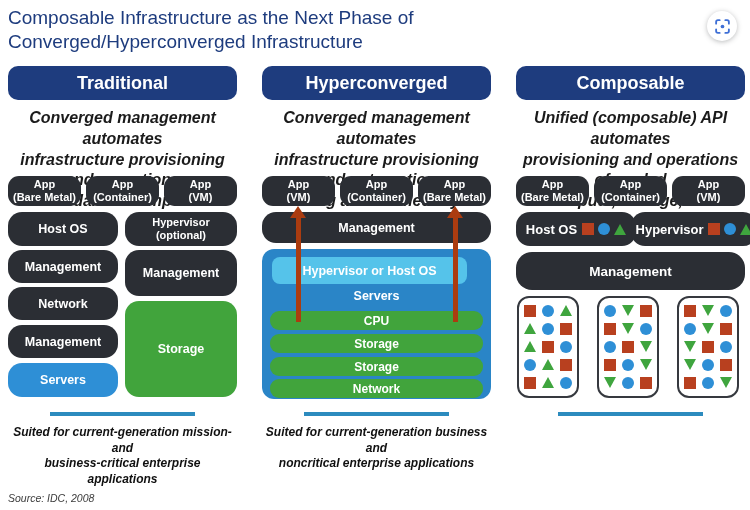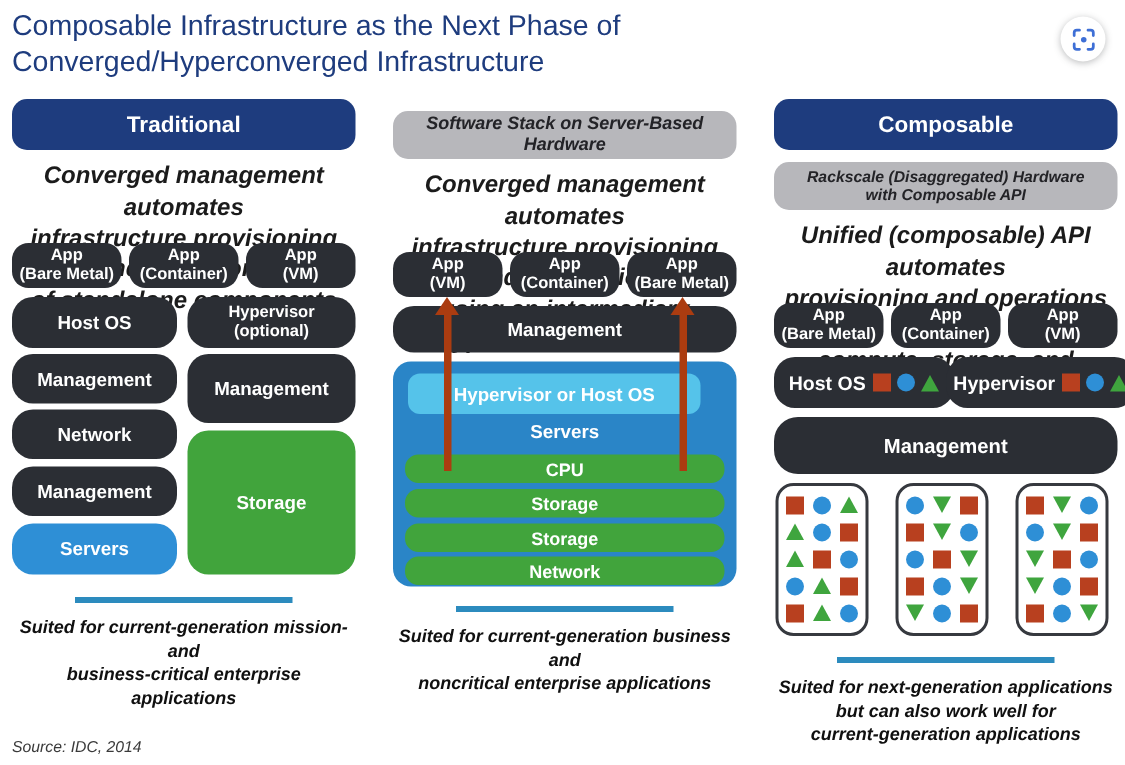--- a/index.html
+++ b/index.html
@@ -16,31 +16,31 @@
     position:absolute; top:11px; right:13px; width:30px; height:30px;
     border-radius:50%; background:#fff; box-shadow:0 1px 5px rgba(60,64,67,.35);
     display:flex; align-items:center; justify-content:center; cursor:pointer;
   }
   .columns { position:absolute; top:66px; left:8px; display:flex; gap:25px; }
   .col { width:229px; display:flex; flex-direction:column; }
   .pill {
     display:flex; align-items:center; justify-content:center; text-align:center;
     border-radius:10px; white-space:pre-line;
   }
-  .pill.navy { height:34px; background:var(--navy,#203c7c); color:#fff; font-weight:bold; font-size:15px; }
+  .pill.navy { height:34px; background:var(--navy,#203c7c); color:#fff; font-weight:bold; font-size:18px; }
   .pill.gray {
     height:32px; margin-top:8px; background:var(--gray,#b7b7bb); color:#232327;
     font-style:italic; font-weight:bold; font-size:12px; line-height:1.15; padding:0 8px;
   }
   .col-composable .pill.gray { font-size:10.5px; }
   .desc {
     height:48px; margin:8px 0 0; text-align:center; white-space:pre-line;
     font-size:16px; font-style:italic; font-weight:bold; color:#1b1b1b; line-height:1.3;
   }
-  .diagram { position:relative; height:228px; margin-top:6px; }
+  .diagram { position:relative; height:228px; margin-top:20px; }
   .box {
     position:absolute; display:flex; align-items:center; justify-content:center; text-align:center;
     background:var(--box,#2b2e34); color:#fff; font-weight:bold; border-radius:14px;
   }
   .apps-row { position:absolute; top:0; left:0; right:0; display:flex; gap:5px; }
   .app {
     position:static; flex:1; height:30px; border-radius:11px;
     display:flex; align-items:center; justify-content:center; text-align:center;
     background:var(--box,#2b2e34); color:#fff; font-weight:bold;
     font-size:11px; line-height:1.2; white-space:pre-line;
@@ -156,21 +156,21 @@
         <div class="box fs12" style="top:74px;left:117px;width:112px;height:46px">Management</div>
         <div class="box fs12 green-box" style="top:125px;left:117px;width:112px;height:96px">Storage</div>
       </div>
 
       <div class="divider"></div>
       <p class="suited">Suited for current-generation mission- and
 business-critical enterprise applications</p>
     </section>
 
     <section class="col col-hyperconverged">
-      <div class="pill gray">Software Stack on Server-Based Hardware</div>
+      <div class="pill navy">Hyperconverged</div>
       <p class="desc">Converged management automates
 infrastructure provisioning and automation
 using an intermediary hypervisor or host OS</p>
 
       <div class="diagram">
         <div class="apps-row">
           <div class="app">App
 (VM)</div>
           <div class="app">App
 (Container)</div>
@@ -192,22 +192,20 @@
         <div class="arrow" style="left:185px"></div>
       </div>
 
       <div class="divider"></div>
       <p class="suited">Suited for current-generation business and
 noncritical enterprise applications</p>
     </section>
 
     <section class="col col-composable">
       <div class="pill navy">Composable</div>
-      <div class="pill gray">Rackscale (Disaggregated) Hardware
-with Composable API</div>
       <p class="desc">Unified (composable) API automates
 provisioning and operations of pooled
 compute, storage, and network resources</p>
 
       <div class="diagram">
         <div class="apps-row">
           <div class="app">App
 (Bare Metal)</div>
           <div class="app">App
 (Container)</div>
@@ -281,21 +279,18 @@
               <span class="shape circle"></span>
               <span class="shape square"></span>
               <span class="shape square"></span>
               <span class="shape circle"></span>
               <span class="shape triangle-down"></span>
             </div>
         </div>
       </div>
 
       <div class="divider"></div>
-      <p class="suited">Suited for next-generation applications
-but can also work well for
-current-generation applications</p>
     </section>
 
   </div>
 
-  <p class="source">Source: IDC, 2014</p>
+  <p class="source">Source: IDC, 2008</p>
 </div>
 
 </body></html>

